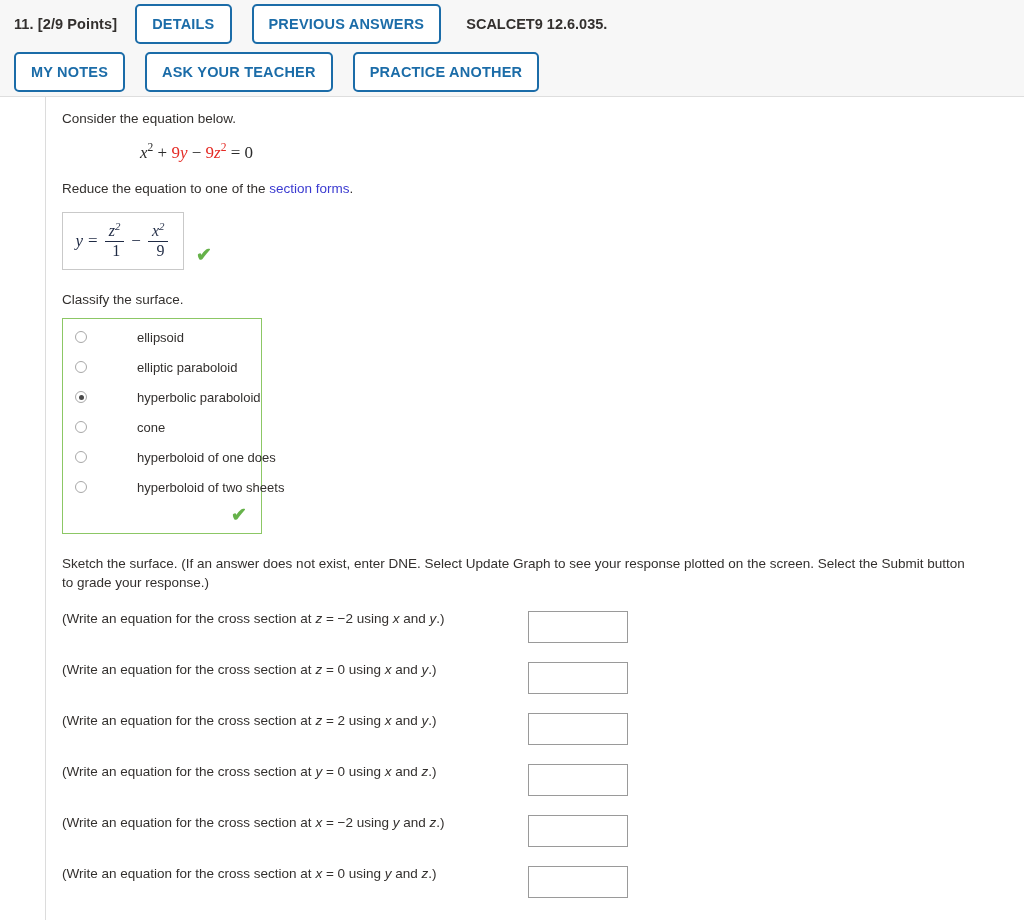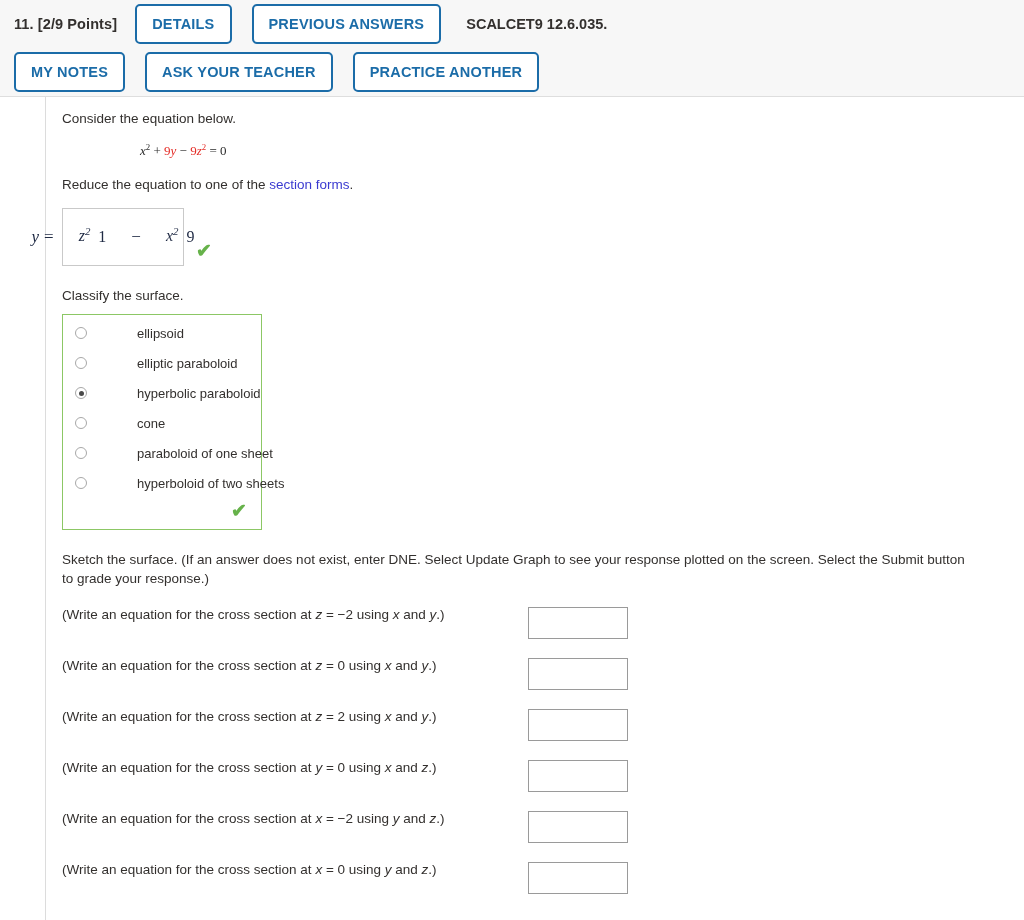--- a/index.html
+++ b/index.html
@@ -82,21 +82,21 @@
     font-size: 13.5px;
     color: #33302e;
     margin: 0 0 14px 0;
     line-height: 1.45;
   }
   .prompt.block { max-width: 905px; margin-bottom: 18px; }
 
   
   .equation {
     font-family: "Liberation Serif", serif;
-    font-size: 13px;
+    font-size: 17px;
     color: #2b2b2b;
     margin: 0 0 16px 78px;
     white-space: nowrap;
   }
   .equation i { font-style: italic; }
   .red { color: #e42b25; }
   sup { font-size: .68em; vertical-align: super; line-height: 0; }
 
   .link { color: #3a3ad0; text-decoration: none; }
 
@@ -115,25 +115,25 @@
     align-items: center;
     justify-content: center;
     font-family: "Liberation Serif", serif;
     font-size: 17px;
     color: #1f2a44;
   }
   .mrow { display: flex; align-items: center; gap: 5px; }
   .mvar { font-style: italic; }
   .frac {
     display: inline-flex;
-    flex-direction: row;
+    flex-direction: column;
     align-items: flex-end;
     vertical-align: middle;
     line-height: 1.05;
-    margin: 0 16px;
+    margin: 0 2px;
   }
   .frac .num {
     font-style: italic;
     padding: 0 4px 1px 4px;
     font-size: 16px;
   }
   .frac .bar {
     width: 100%;
     height: 1px;
     background: #1f2a44;
@@ -288,21 +288,21 @@
       <label class="radio-item">
         <span class="radio-dot sel"></span>
         <span>hyperbolic paraboloid</span>
       </label>
       <label class="radio-item">
         <span class="radio-dot"></span>
         <span>cone</span>
       </label>
       <label class="radio-item">
         <span class="radio-dot"></span>
-        <span>paraboloid of one sheet</span>
+        <span>hyperboloid of one does</span>
       </label>
       <label class="radio-item">
         <span class="radio-dot"></span>
         <span>hyperboloid of two sheets</span>
       </label>
       <div class="radio-check">
         <span class="check">✔</span>
       </div>
     </div>
 

